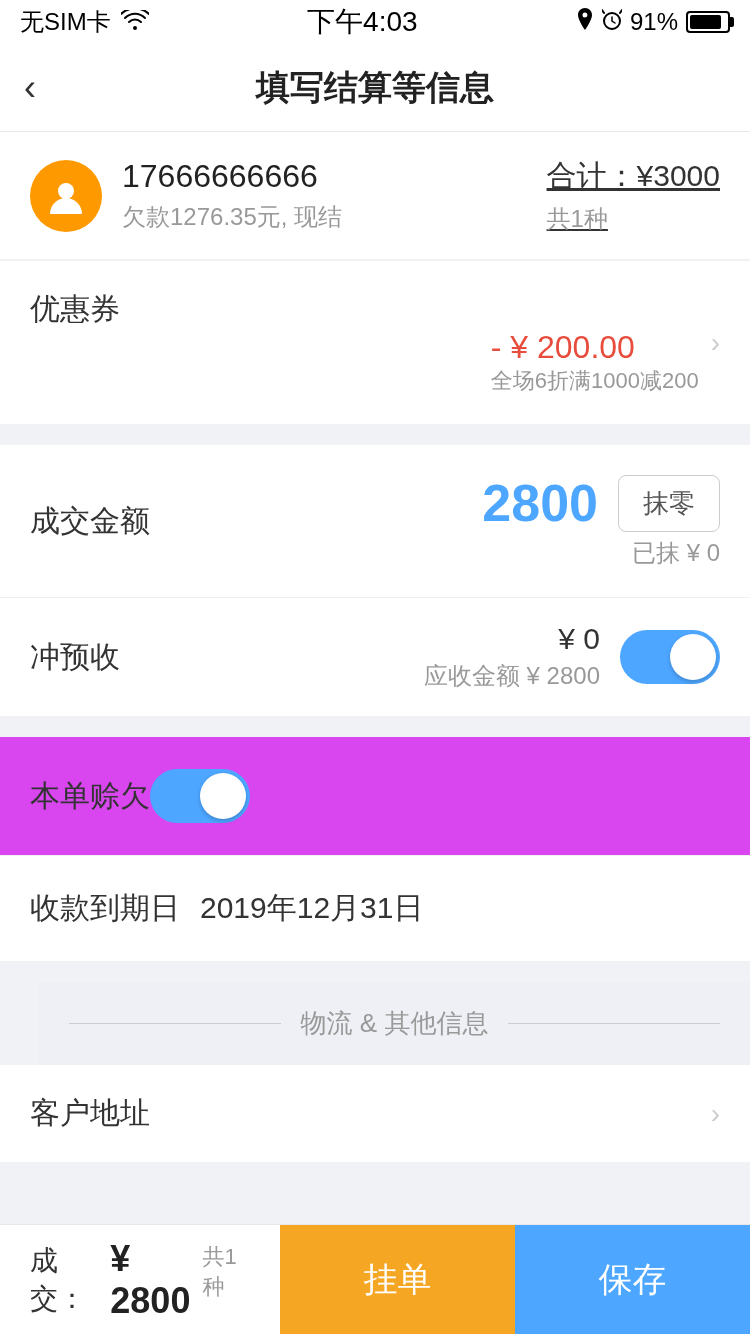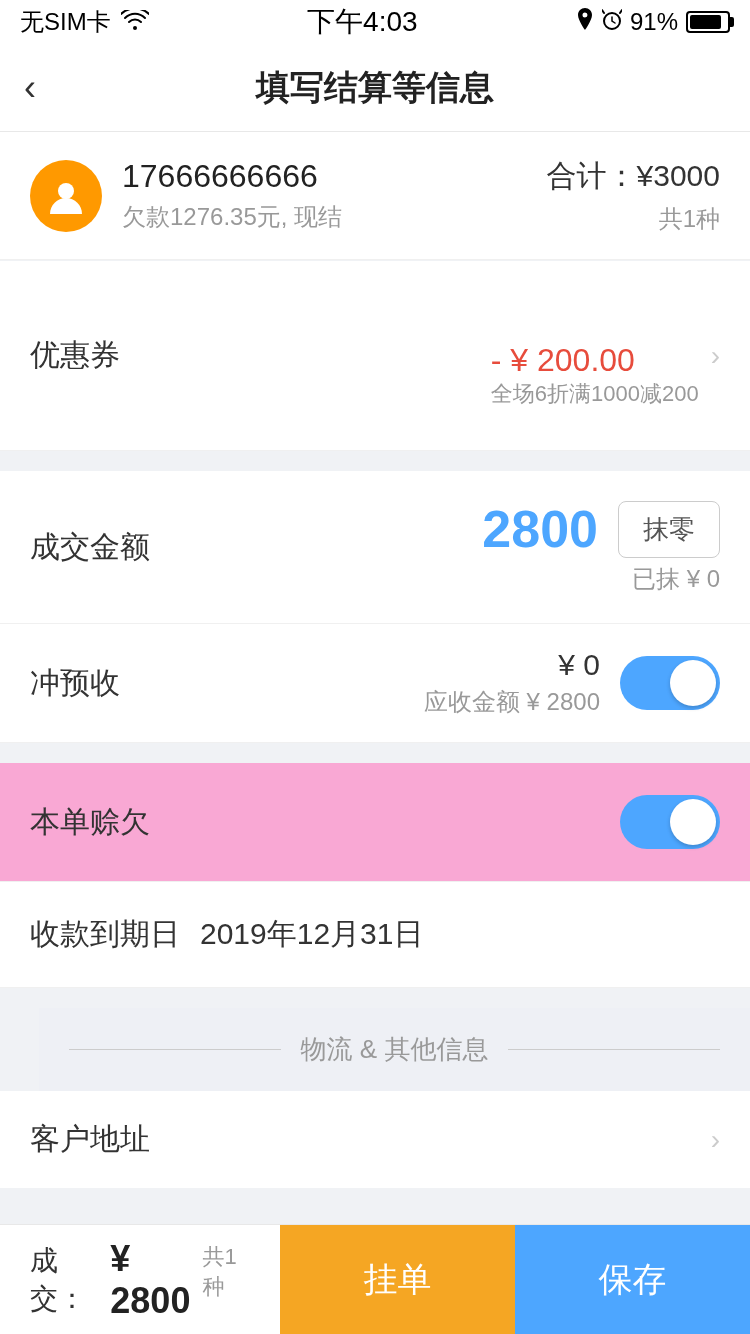--- a/index.html
+++ b/index.html
@@ -94,31 +94,31 @@
     .avatar {
       width: 72px; height: 72px;
       background: #f90;
       border-radius: 50%;
       display: flex; align-items: center; justify-content: center;
       color: #fff;
       font-size: 32px;
     }
     .user-info .phone { font-size: 32px; font-weight: 500; color: #222; }
     .user-info .sub { font-size: 24px; color: #999; margin-top: 6px; }
-    .user-right { text-align: right; }
+    .user-right { text-align: left; text-decoration: underline; }
     .user-right .total { font-size: 30px; color: #333; }
     .user-right .count { font-size: 24px; color: #999; margin-top: 6px; }
 
     
     .coupon-row {
       background: #fff;
       display: flex;
-      align-items: center;
-      justify-content: space-between;
-      padding: 41px 30px;
+      align-items: flex-start;
+      justify-content: space-between;
+      padding: 28px 30px;
       border-bottom: 1px solid #f0f0f0;
     }
     .coupon-label { font-size: 30px; color: #333; }
     .coupon-right { display: flex; align-items: center; gap: 12px; }
     .coupon-discount { font-size: 32px; color: #e74c3c; font-weight: 500; margin-top: 40px; }
     .coupon-desc { font-size: 22px; color: #999; text-align: right; }
     .chevron { font-size: 28px; color: #ccc; }
 
     
     .separator {
@@ -178,23 +178,23 @@
     }
     .chong-right { display: flex; align-items: center; gap: 20px; }
     .chong-values { text-align: right; }
     .chong-zero { font-size: 30px; color: #333; }
     .chong-sub { font-size: 24px; color: #999; margin-top: 4px; }
 
     
     .sheqian-row {
       display: flex;
       align-items: center;
-      justify-content: space-between;
+      justify-content: flex-start;
       padding: 32px 30px;
-      background: #f9a8d4;
+      background: #d946ef;
       border-bottom: 1px solid #f0f0f0;
     }
 
     
     .date-row {
       display: flex;
       align-items: center;
       padding: 32px 30px;
       background: #fff;
       gap: 20px;

